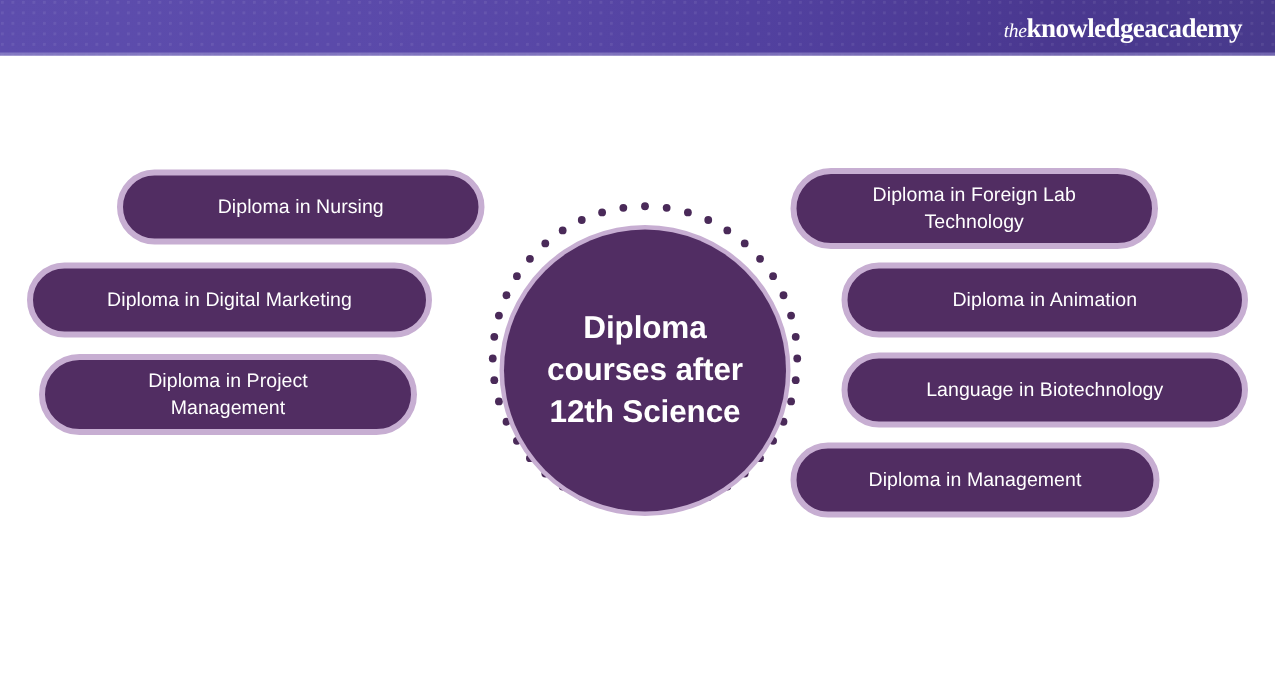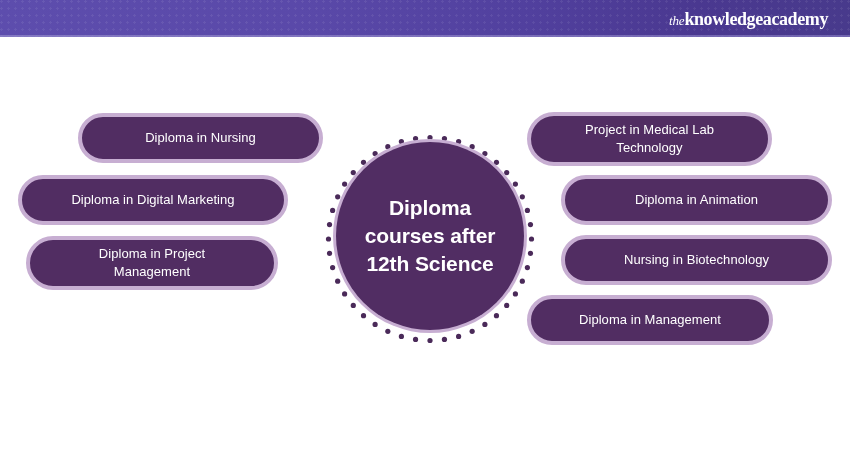--- a/index.html
+++ b/index.html
@@ -82,21 +82,21 @@
     position: absolute;
     left: 0;
     top: 0;
     width: 210px;
     height: 210px;
     display: block;
   }
   #hub-circle {
     position: absolute;
     left: 11px;
-    top: 8px;
+    top: 19px;
     width: 188px;
     height: 188px;
     border-radius: 50%;
     background: #512d63;
     box-shadow: 0 0 0 3px #c7aed2;
     display: flex;
     align-items: center;
     justify-content: center;
   }
   #hub-title {
@@ -217,26 +217,26 @@
   </div>
   <div class="pill" id="pill-digital-marketing">
     <span class="pill-label">Diploma in Digital Marketing</span>
   </div>
   <div class="pill" id="pill-project-management">
     <span class="pill-label">Diploma in Project
 Management</span>
   </div>
 
   <div class="pill" id="pill-medical-lab">
-    <span class="pill-label">Project in Medical Lab
+    <span class="pill-label">Diploma in Foreign Lab
 Technology</span>
   </div>
   <div class="pill" id="pill-animation">
     <span class="pill-label">Diploma in Animation</span>
   </div>
   <div class="pill" id="pill-biotechnology">
-    <span class="pill-label">Nursing in Biotechnology</span>
+    <span class="pill-label">Language in Biotechnology</span>
   </div>
   <div class="pill" id="pill-advertising">
     <span class="pill-label">Diploma in Management</span>
   </div>
 
 </div>
 
 </body></html>

